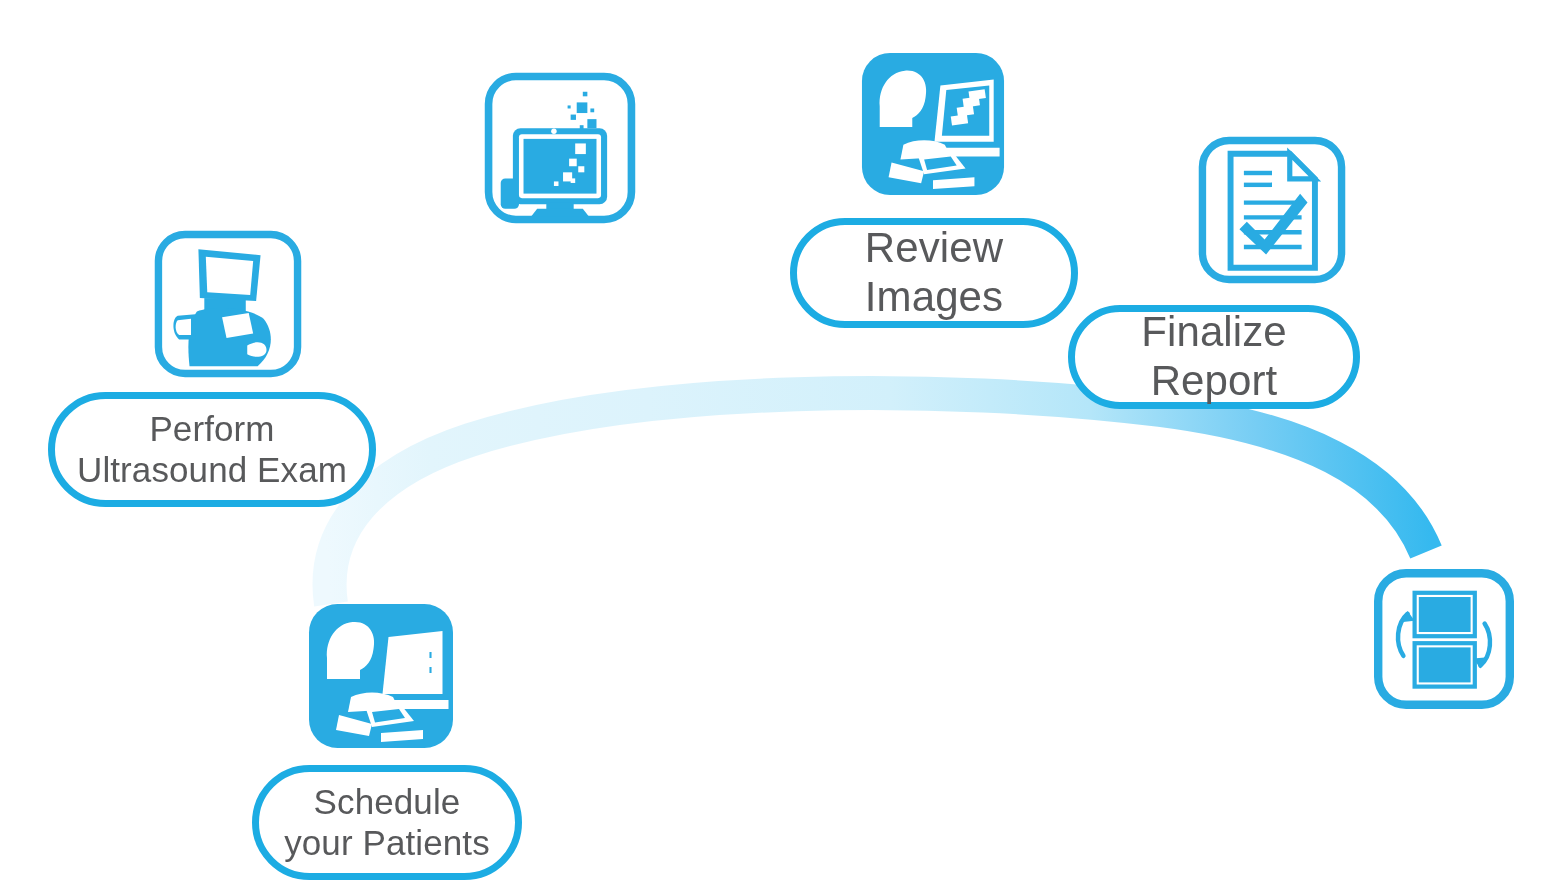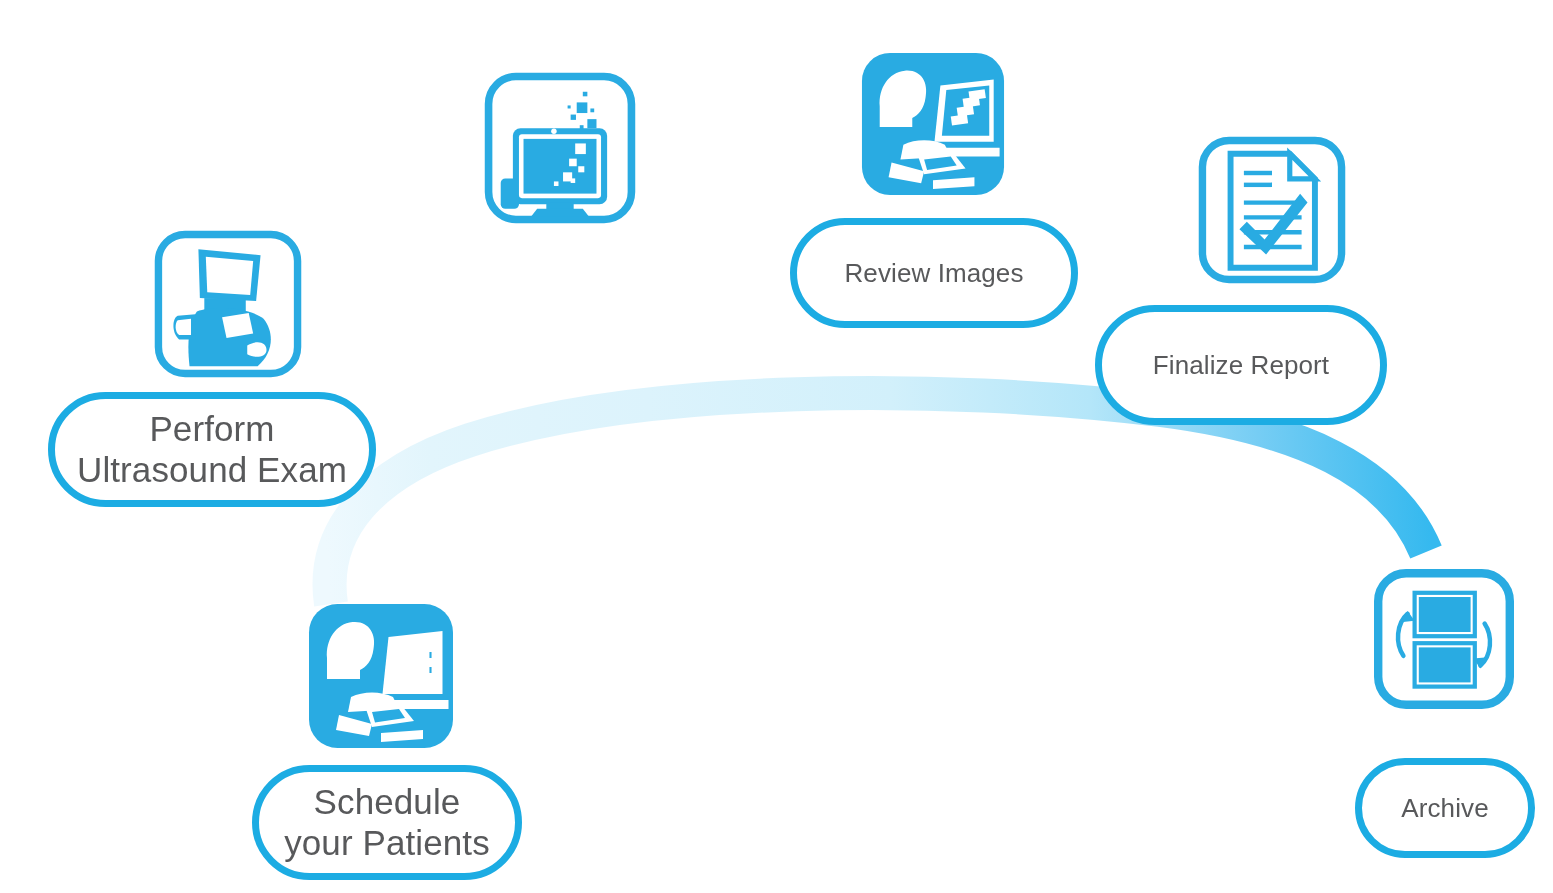--- a/index.html
+++ b/index.html
@@ -38,35 +38,35 @@
     display: flex;
     align-items: center;
     justify-content: center;
     text-align: center;
     color: #58595B;
     line-height: 1.16;
     white-space: pre-line;
     letter-spacing: 0.1px;
   }
 
-  .pill-1line { font-size: 26px; }
+  .pill-1line { font-size: 42px; }
   .pill-2line { font-size: 35px; }
 
   
   #icon-perform   { left: 152px; top: 230px; width: 152px; height: 148px; }
   #pill-perform   { left: 48px;  top: 392px; width: 328px; height: 115px; }
 
   #icon-transfer  { left: 484px; top: 72px;  width: 152px; height: 152px; }
   #pill-transfer  { left: 385px; top: 260px; width: 355px; height: 110px; }
 
   #icon-review    { left: 858px; top: 50px;  width: 150px; height: 148px; }
   #pill-review    { left: 790px; top: 218px; width: 288px; height: 110px; }
 
   #icon-finalize  { left: 1198px; top: 136px; width: 148px; height: 148px; }
-  #pill-finalize  { left: 1095px; top: 305px; width: 292px; height: 120px; }
+  #pill-finalize  { left: 1068px; top: 305px; width: 292px; height: 104px; }
 
   #icon-archive   { left: 1374px; top: 565px; width: 140px; height: 148px; }
   #pill-archive   { left: 1355px; top: 758px; width: 180px; height: 100px; }
 
   #icon-schedule  { left: 306px; top: 600px; width: 150px; height: 152px; }
   #pill-schedule  { left: 252px; top: 765px; width: 270px; height: 115px; }
 </style>
 </head>
 <body>
 
@@ -207,23 +207,20 @@
       <rect x="29" y="53" width="43" height="31" fill="none" stroke="#29ABE2" stroke-width="3"></rect>
       <rect x="32" y="56" width="37" height="25" fill="#29ABE2"></rect>
       <g fill="none" stroke="#29ABE2" stroke-width="3.2" stroke-linecap="round">
         <path d="M21 62 C15 53, 16 39, 24 32"></path>
         <path d="M79 39 C85 48, 84 62, 76 69"></path>
       </g>
       <path d="M24 30 L29 37 L19 38 Z" fill="#29ABE2"></path>
       <path d="M76 71 L71 64 L81 63 Z" fill="#29ABE2"></path>
     </svg>
   </div>
-  <div class="pill pill-1line" id="pill-archive">
-    <span>Archive</span>
-  </div>
 
   <div class="icon-box" id="icon-schedule">
     <svg viewBox="0 0 100 100" width="150" height="152">
       <rect x="2" y="2" width="96" height="96" rx="19" ry="19" fill="#29ABE2"></rect>
       <g fill="#fff">
         <path d="M14 38 C13 26, 20 15, 31 14 C42 13, 47 22, 45 32 C44 40, 40 44, 36 46 L36 52 L14 52 Z"></path>
         <path d="M28 30 C24 30, 22 34, 24 37 L30 37 Z"></path>
       </g>
       <g fill="#fff">
         <path d="M55 24 L91 20 L91 62 L51 62 Z"></path>

